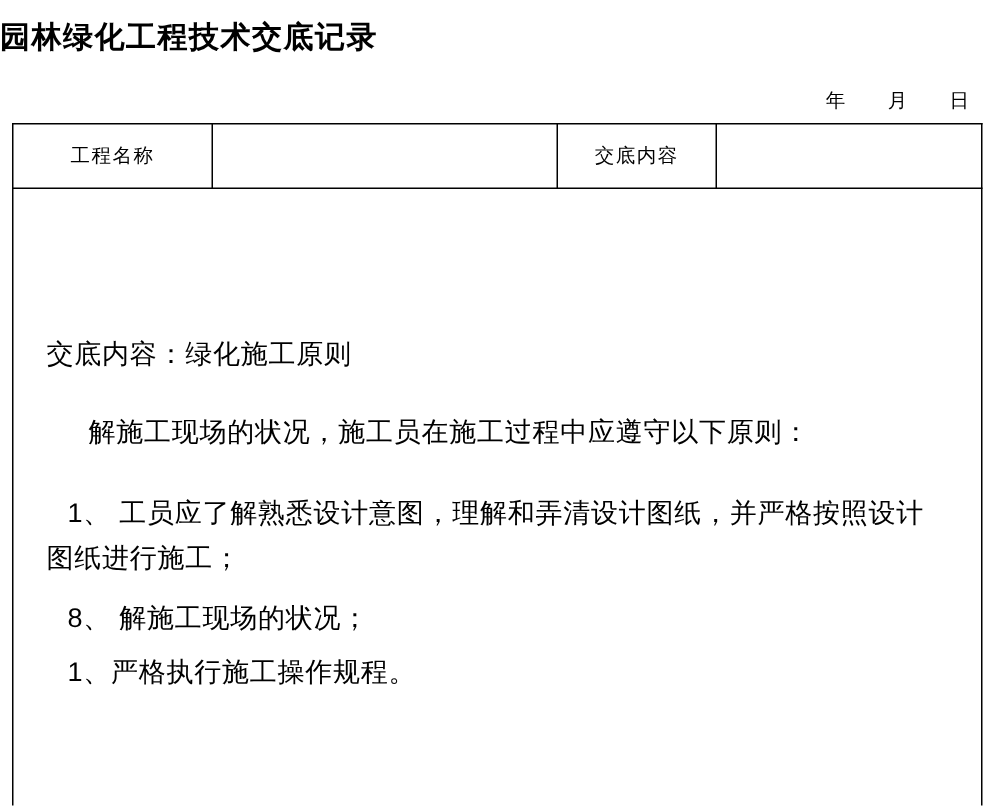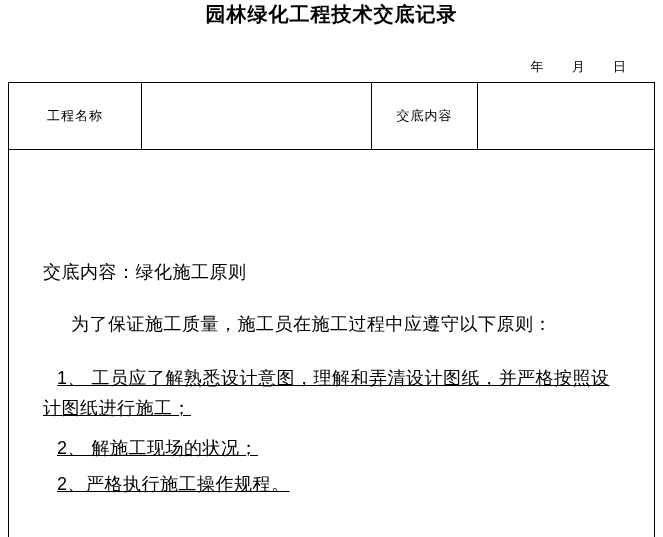--- a/index.html
+++ b/index.html
@@ -15,32 +15,32 @@
     position: relative;
     overflow: hidden;
   }
   .page {
     width: 663px;
     height: 537px;
     position: relative;
     box-sizing: border-box;
   }
   .doc-title {
-    text-align: center;
+    text-align: left;
     font-size: 20px;
     font-weight: bold;
     letter-spacing: 1px;
-    padding-top: 0;
+    padding-top: 11px;
     padding-bottom: 2px;
     line-height: 28px;
   }
   .date-line {
     position: absolute;
     top: 58px;
-    right: 36px;
+    right: 16px;
     font-size: 13px;
     letter-spacing: 1px;
     white-space: nowrap;
   }
   .date-line span {
     display: inline-block;
   }
   .date-sep {
     display: inline-block;
     width: 18px;
@@ -48,21 +48,21 @@
   table.form {
     position: absolute;
     left: 8px;
     top: 82px;
     width: 646px;
     border-collapse: collapse;
     table-layout: fixed;
   }
   table.form td {
     border: 1px solid #000000;
-    padding: 16px;
+    padding: 4px;
     vertical-align: middle;
   }
   .lbl {
     text-align: center;
     font-size: 13px;
     height: 34px;
     letter-spacing: 1px;
   }
   .val {
     height: 34px;
@@ -83,21 +83,20 @@
   }
   .p-intro {
     margin: 0 0 24px 0;
     text-indent: 28px;
     letter-spacing: 0.5px;
   }
   .p-item {
     margin: 6px 0 10px 0;
     text-indent: 14px;
     letter-spacing: 0.5px;
-    text-decoration: underline;
   }
   .p-item.tight {
     margin-bottom: 4px;
   }
 </style>
 </head>
 <body>
 
 <div class="page">
 
@@ -122,23 +121,23 @@
       <tr>
         <td class="lbl">工程名称</td>
         <td class="val"></td>
         <td class="lbl">交底内容</td>
         <td class="val"></td>
       </tr>
       <tr>
         <td class="body-cell" colspan="4">
           <div class="body-inner">
             <p class="p-head">交底内容：绿化施工原则</p>
-            <p class="p-intro">为了保证施工质量，施工员在施工过程中应遵守以下原则：</p>
+            <p class="p-intro">解施工现场的状况，施工员在施工过程中应遵守以下原则：</p>
             <p class="p-item">1、 工员应了解熟悉设计意图，理解和弄清设计图纸，并严格按照设计图纸进行施工；</p>
-            <p class="p-item tight">2、 解施工现场的状况；</p>
-            <p class="p-item">2、严格执行施工操作规程。</p>
+            <p class="p-item tight">8、 解施工现场的状况；</p>
+            <p class="p-item">1、严格执行施工操作规程。</p>
           </div>
         </td>
       </tr>
     </tbody>
   </table>
 
 </div>
 
 </body></html>

